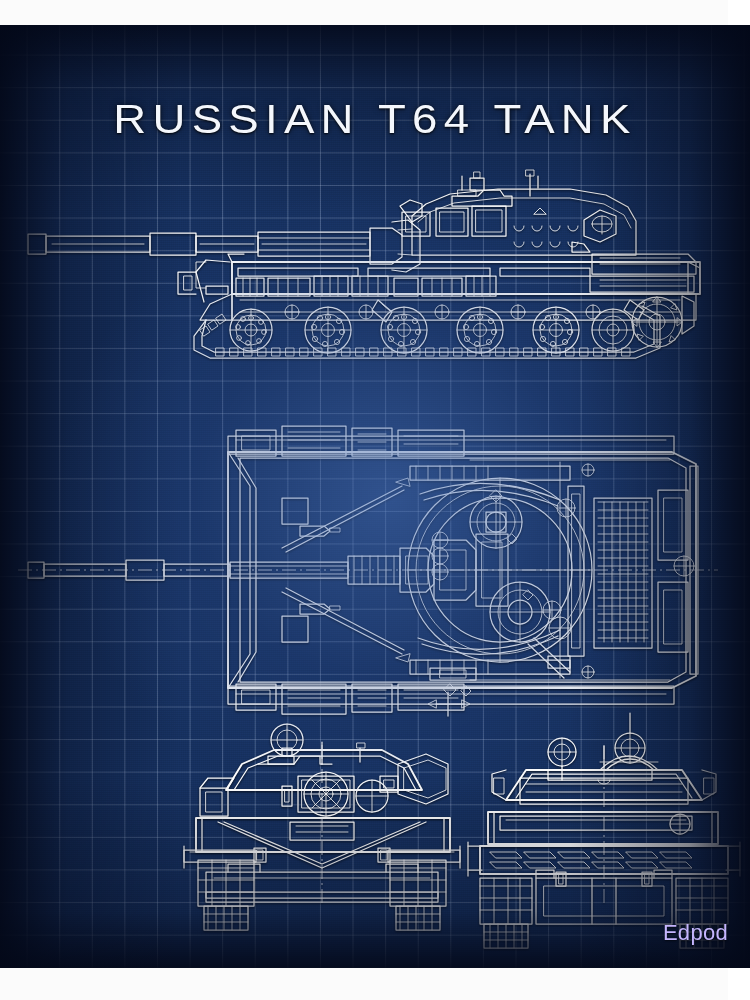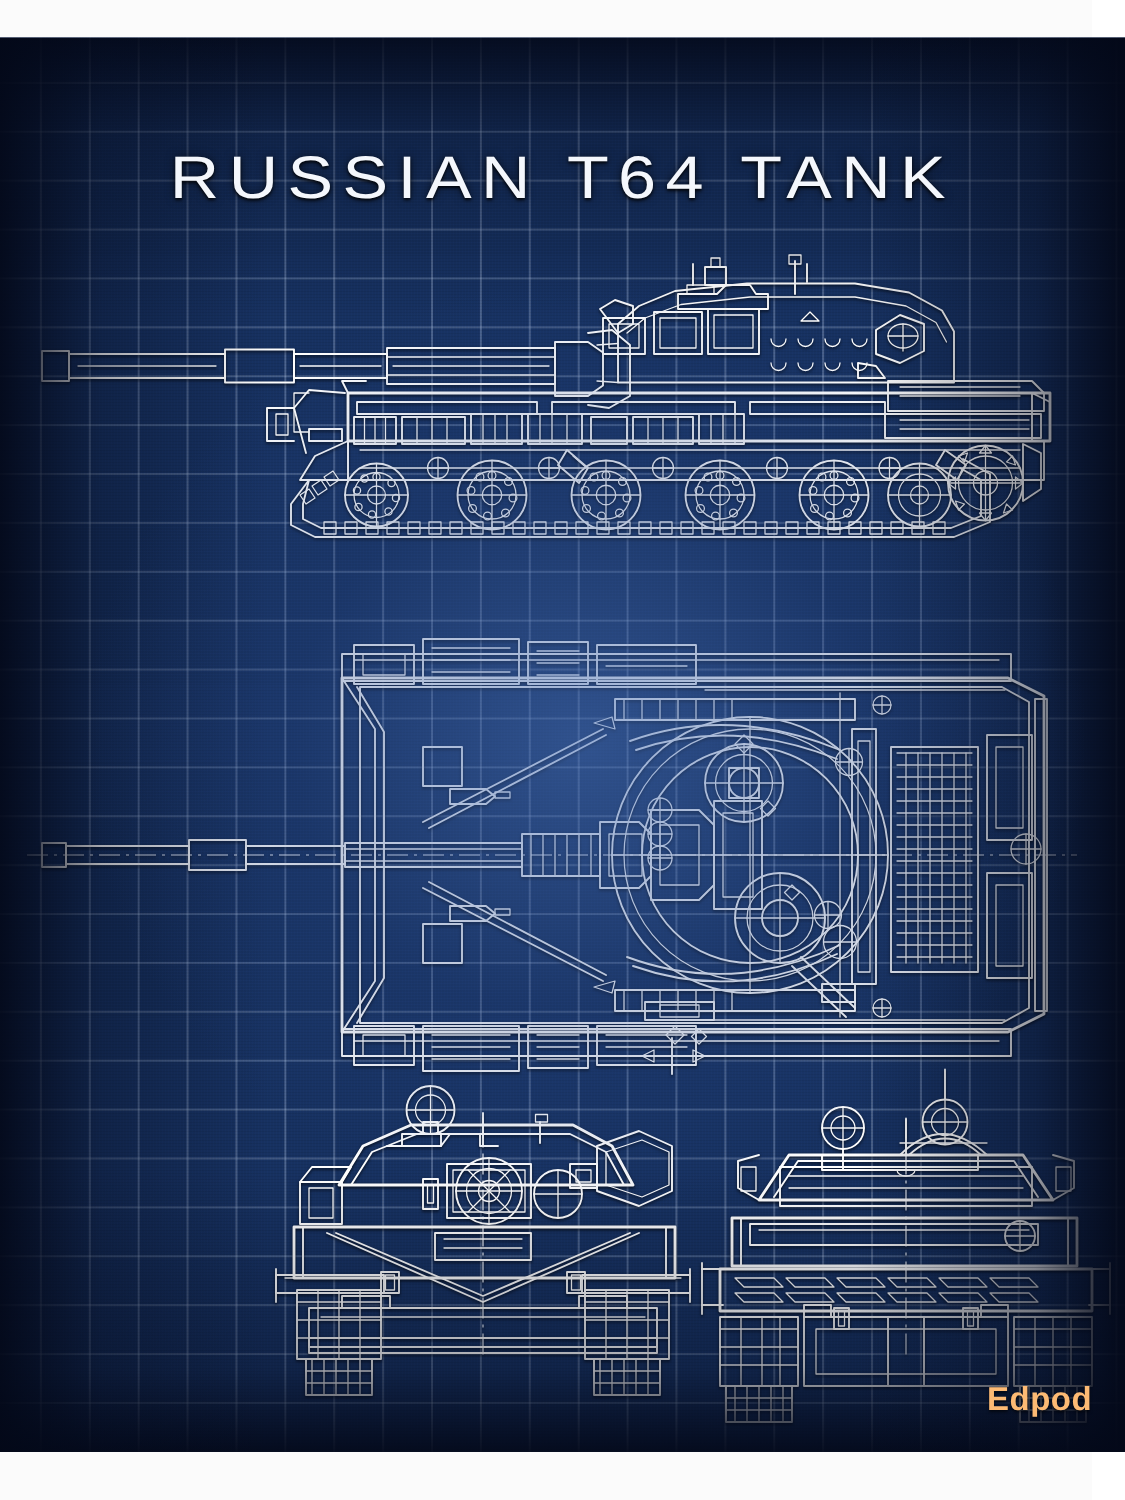--- a/index.html
+++ b/index.html
@@ -41,23 +41,22 @@
     position:absolute;left:0;right:0;top:72px;text-align:center;
     color:#f4f7fc;
     font-family:"Liberation Sans",sans-serif;
     font-size:40px;font-weight:400;letter-spacing:5.5px;
     transform:scaleX(1.14);transform-origin:50% 50%;
     text-shadow:0 1px 2px rgba(0,0,0,.85), 0 0 6px rgba(0,0,0,.55);
     white-space:nowrap;
   }
   #watermark{
     position:absolute;right:22px;bottom:22px;
-    color:#fdba74;font-size:22px;letter-spacing:.3px;
+    color:#c4b5fd;font-size:22px;letter-spacing:.3px;
     text-shadow:0 1px 2px rgba(0,0,0,.6);
-    font-weight:bold;
   }
   svg{position:absolute;left:0;top:0;overflow:visible;}
   .ln{fill:none;stroke:#ffffff;stroke-width:1.25;stroke-linejoin:round;stroke-linecap:round;}
   .lnT{fill:none;stroke:#ffffff;stroke-width:.85;stroke-linejoin:round;stroke-linecap:round;}
   .lnH{fill:none;stroke:#ffffff;stroke-width:1.9;stroke-linejoin:round;stroke-linecap:round;}
   .cen{fill:none;stroke:#e9eef8;stroke-width:.8;stroke-dasharray:14 4 2 4;}
   .drop{filter:drop-shadow(0 1.4px 1.1px rgba(0,0,0,.75));}
 </style>
 </head>
 <body>

